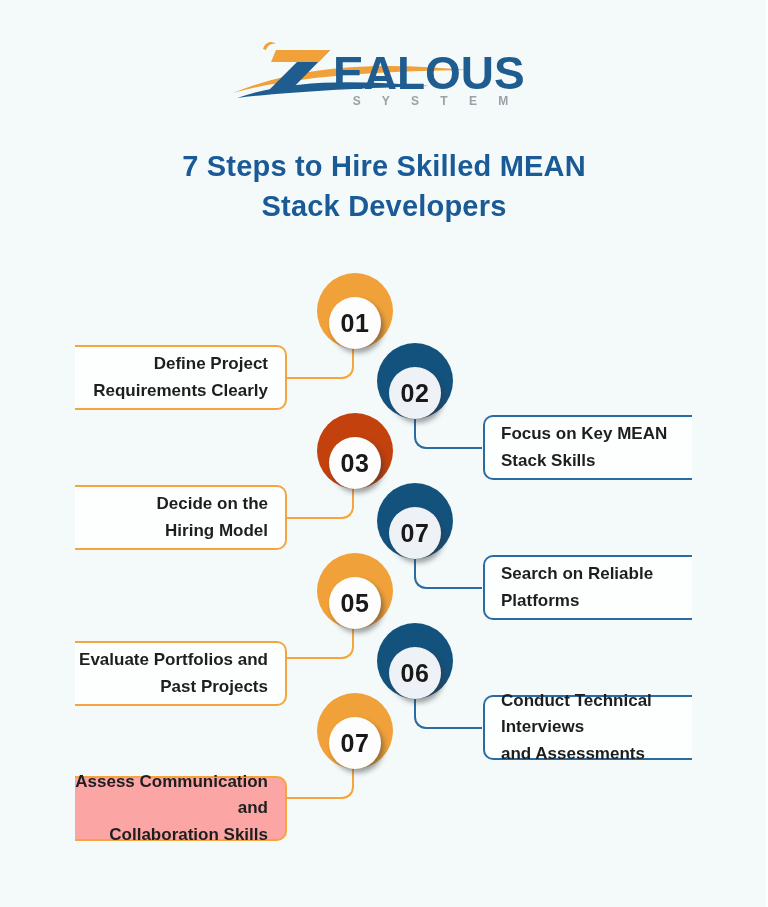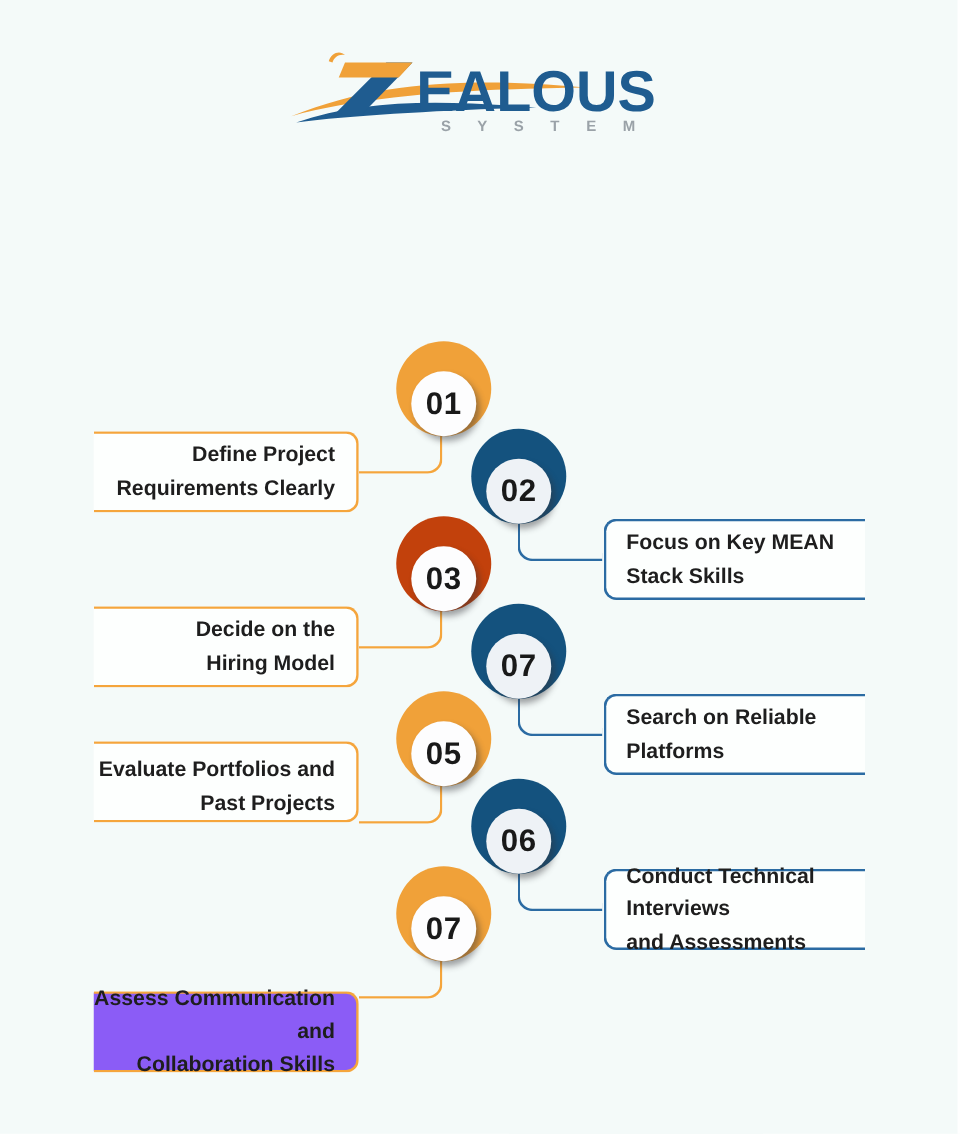--- a/index.html
+++ b/index.html
@@ -93,20 +93,22 @@
 
       <polygon points="101,16 60,58 38,58 80,16" fill="#1f5c90"></polygon>
 
       <polygon points="47,16 101,16 90,28 42,28" fill="#f0a139"></polygon>
 
       <text x="104" y="55" font-family="Liberation Sans, sans-serif" font-size="46" font-weight="bold" fill="#1f5c90" letter-spacing="0">EALOUS</text>
     </svg>
     <div class="logo-sub" style="color: rgb(154, 162, 168);">S Y S T E M</div>
   </div>
 
+  <div class="title" style="color: rgb(26, 90, 150);">7 Steps to Hire Skilled MEAN
+Stack Developers</div>
 
   <div id="steps">
   <div class="step">
     <div class="elbow left" style="top: 348px; height: 31px; border-color: rgb(245, 165, 60); left: 287px; width: 67px;"></div>
     <div class="label-box left" style="top: 345px; border-color: rgb(245, 165, 60); background: rgb(253, 255, 254); left: 75px; width: 212px;">
       <div class="label" style="color: rgb(30, 30, 30);">Define Project
 Requirements Clearly</div>
     </div>
     <div class="step-circle" style="left: 317px; top: 273px; background: rgb(240, 161, 57);">
       <div class="circle-inner" style="background: rgb(253, 253, 254);">
@@ -149,21 +151,21 @@
     </div>
     <div class="step-circle" style="left: 377px; top: 483px; background: rgb(20, 82, 126);">
       <div class="circle-inner" style="background: rgb(238, 242, 246);">
         <span class="num" style="color: rgb(25, 25, 25);">07</span>
       </div>
     </div>
   </div>
 
   <div class="step">
     <div class="elbow left" style="top: 628px; height: 31px; border-color: rgb(245, 165, 60); left: 287px; width: 67px;"></div>
-    <div class="label-box left" style="top: 593px; border-color: rgb(245, 165, 60); background: rgb(253, 255, 254); left: 75px; width: 212px; justify-content: flex-end;">
+    <div class="label-box left" style="top: 641px; border-color: rgb(245, 165, 60); background: rgb(253, 255, 254); left: 75px; width: 212px;">
       <div class="label" style="color: rgb(30, 30, 30);">Evaluate Portfolios and
 Past Projects</div>
     </div>
     <div class="step-circle" style="left: 317px; top: 553px; background: rgb(240, 161, 57);">
       <div class="circle-inner" style="background: rgb(253, 253, 254);">
         <span class="num" style="color: rgb(25, 25, 25);">05</span>
       </div>
     </div>
   </div>
 
@@ -175,21 +177,21 @@
     </div>
     <div class="step-circle" style="left: 377px; top: 623px; background: rgb(20, 82, 126);">
       <div class="circle-inner" style="background: rgb(238, 242, 246);">
         <span class="num" style="color: rgb(25, 25, 25);">06</span>
       </div>
     </div>
   </div>
 
   <div class="step">
     <div class="elbow left" style="top: 768px; height: 31px; border-color: rgb(245, 165, 60); left: 287px; width: 67px;"></div>
-    <div class="label-box left" style="top: 793px; border-color: rgb(245, 165, 60); background: #8b5cf6; left: 75px; width: 212px;">
+    <div class="label-box left" style="top: 776px; border-color: rgb(245, 165, 60); background: #fca5a5; left: 75px; width: 212px;">
       <div class="label" style="color: rgb(30, 30, 30);">Assess Communication and
 Collaboration Skills</div>
     </div>
     <div class="step-circle" style="left: 317px; top: 693px; background: rgb(240, 161, 57);">
       <div class="circle-inner" style="background: rgb(253, 253, 254);">
         <span class="num" style="color: rgb(25, 25, 25);">07</span>
       </div>
     </div>
   </div>
 </div>

